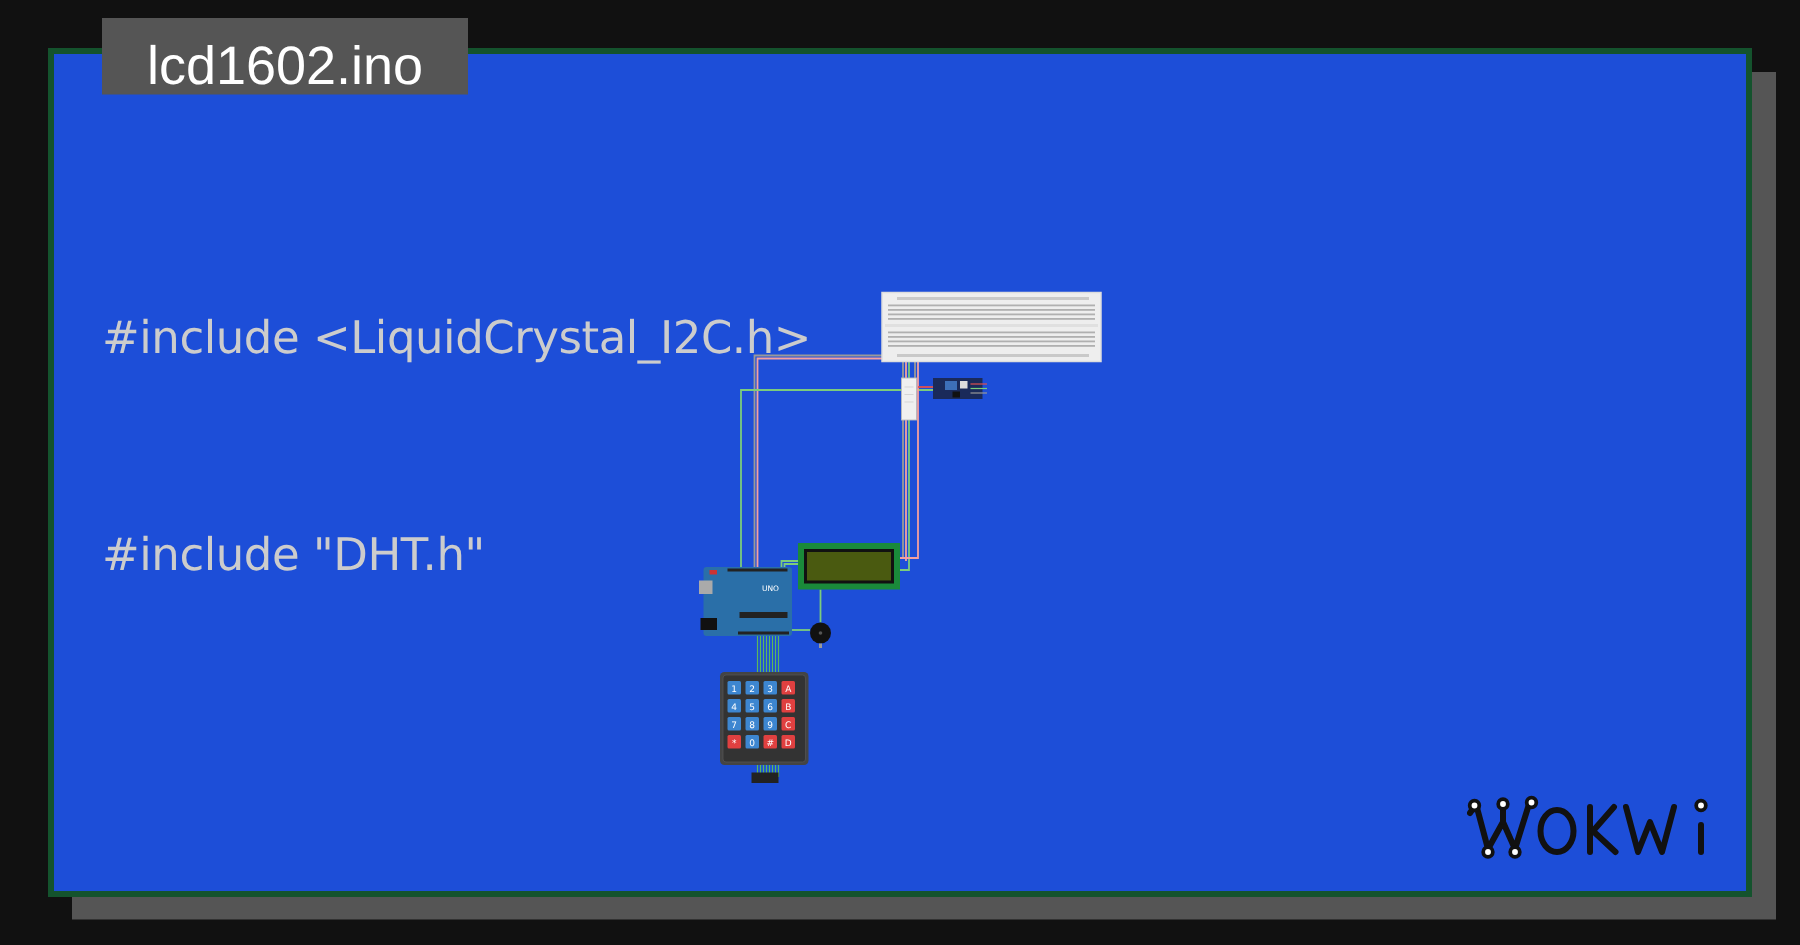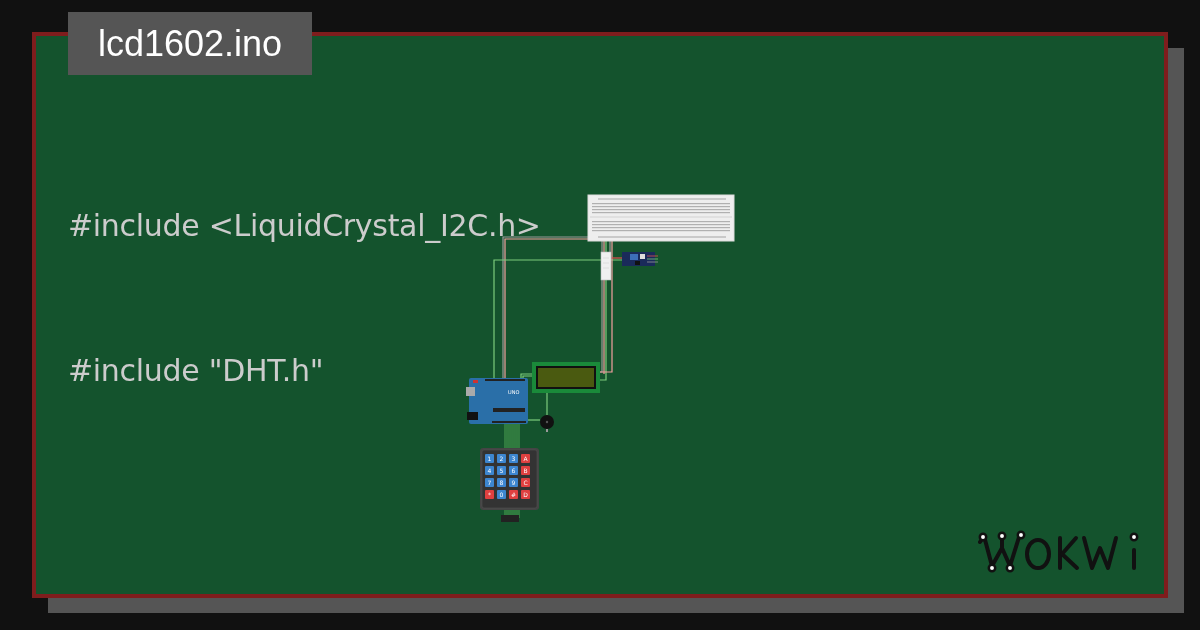--- a/index.html
+++ b/index.html
@@ -8,34 +8,34 @@
       background: #111111; position: relative;
       font-family: "DejaVu Sans", sans-serif;
     }
     .shadow {
       position: absolute; left: 48px; top: 48px;
       width: 1136px; height: 565px; background: #555555;
     }
     .panel {
       position: absolute; left: 32px; top: 32px;
       width: 1128px; height: 558px;
-      background: #14532d; border: 4px solid #7f1d1d;
+      background: #1d4ed8; border: 4px solid #14532d;
       overflow: hidden;
     }
     .code {
       position: absolute; left: 32px; top: 70px;
       margin: 0; padding: 0; list-style: none;
       color: #cccccc; font-size: 30px; line-height: 48.2px;
       font-family: "DejaVu Sans", sans-serif; letter-spacing: -0.3px;
       white-space: pre;
     }
     .code li { margin: 0; padding: 0; }
     .title-tab {
       position: absolute; left: 68px; top: 12px;
-      width: 244px; height: 63px; background: #555555;
+      width: 244px; height: 51px; background: #555555;
       color: #ffffff; font-family: "Liberation Sans", sans-serif;
       font-size: 36px; line-height: 63px; text-align: center;
       box-sizing: border-box; padding: 0 8px;
     }
     .diagram { position: absolute; left: 0; top: 0; width: 1200px; height: 630px; pointer-events: none; }
     .diagram > * { pointer-events: auto; }
     .logo {
       position: absolute; left: 978px; top: 528px;
       width: 172px; height: 48px;
     }

